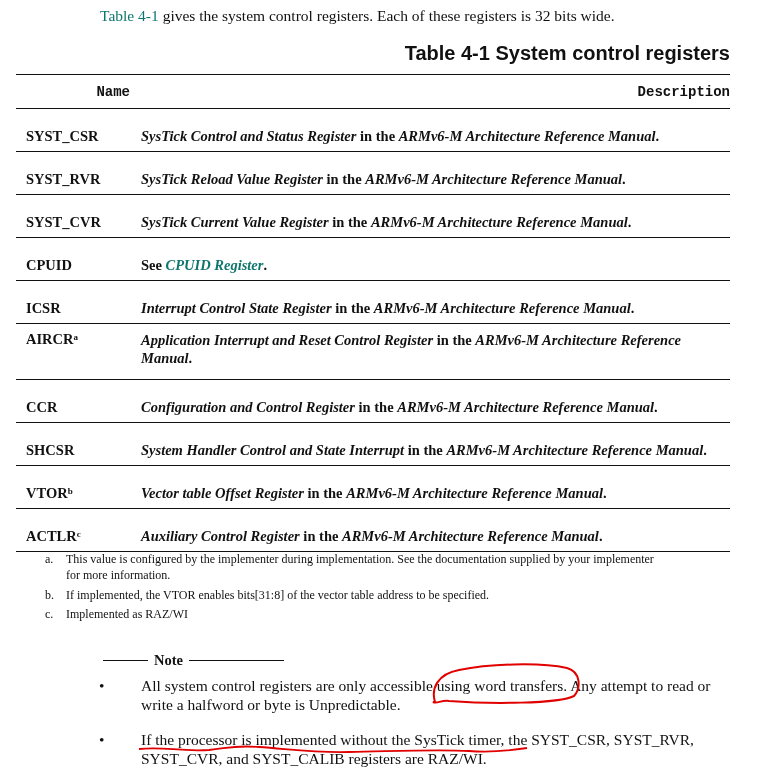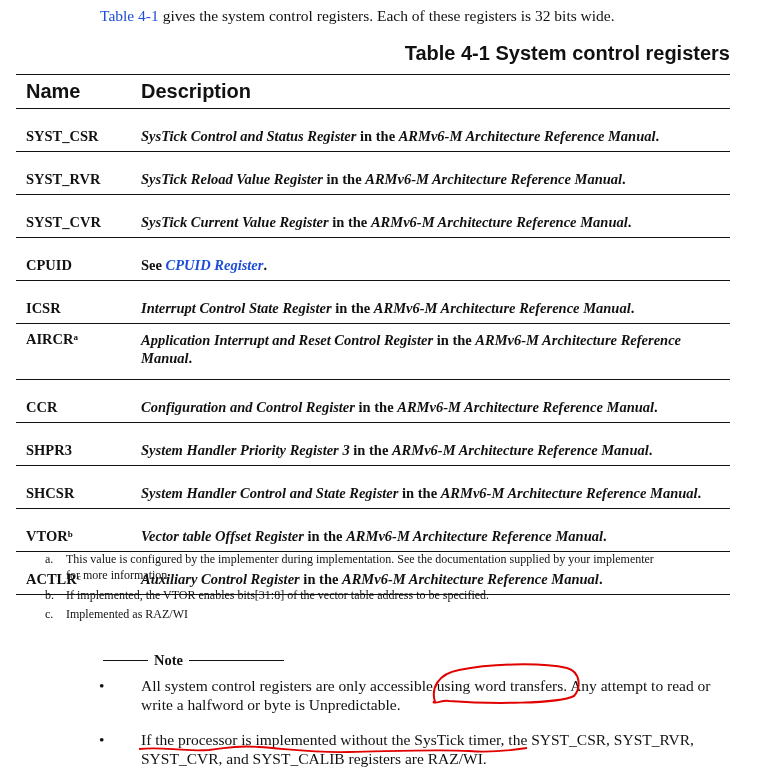--- a/index.html
+++ b/index.html
@@ -1,23 +1,23 @@
 <!DOCTYPE html>
 <html><head>
 <meta charset="utf-8">
 <style>
   html, body { margin:0; padding:0; background:#ffffff; }
   body { width:781px; height:771px; position:relative; overflow:hidden; color:#111; font-family:"Liberation Serif", serif; }
   .intro { position:absolute; left:100px; top:7px; font-size:15.5px; white-space:nowrap; }
-  .link { color:#1d4ed8; }
+  .link { color:#0f766e; }
   .caption { position:absolute; right:51px; top:42px; font-family:"Liberation Sans", sans-serif; font-weight:bold; font-size:20px; white-space:nowrap; }
   table.reg { position:absolute; left:16px; top:74px; width:714px; border-collapse:collapse; }
   table.reg tr { border-bottom:1.5px solid #111; }
   table.reg thead tr { border-top:1.5px solid #111; }
-  table.reg th { font-family:Liberation Sans, sans-serif; font-weight:bold; font-size:20px; text-align:left; height:33px; padding:0 0 0 10px; }
+  table.reg th { font-family:Liberation Mono, monospace; font-weight:bold; font-size:14px; text-align:right; height:33px; padding:0 0 0 10px; }
   table.reg td { font-size:14.5px; height:30px; padding:12px 0 0 10px; vertical-align:middle;font-weight:bold; }
   table.reg td.name { width:104px; }
   table.reg td.desc { padding-left:11px; line-height:18px; }
   table.reg tr.tall td { height:48px; vertical-align:top; padding-top:7px; }
   .it { font-style:italic; }
   sup { font-size:9px; vertical-align:4px; }
   .footnotes { position:absolute; left:45px; top:551px; font-size:12px; line-height:16px; }
   .fn { display:flex; margin-bottom:3.5px; }
   .fn .lbl { width:21px; flex:none; }
   .fn .txt { width:600px; }
@@ -69,26 +69,22 @@
       </tr>
       <tr class="tall">
         <td class="name"><span>AIRCR</span><sup>a</sup></td>
         <td class="desc"><span class="it">Application Interrupt and Reset Control Register</span><span> in the </span><span class="it">ARMv6-M Architecture Reference Manual</span><span>.</span></td>
       </tr>
       <tr>
         <td class="name"><span>CCR</span></td>
         <td class="desc"><span class="it">Configuration and Control Register</span><span> in the </span><span class="it">ARMv6-M Architecture Reference Manual</span><span>.</span></td>
       </tr>
       <tr>
-        <td class="name"><span>SHPR3</span></td>
-        <td class="desc"><span class="it">System Handler Priority Register 3</span><span> in the </span><span class="it">ARMv6-M Architecture Reference Manual</span><span>.</span></td>
-      </tr>
-      <tr>
         <td class="name"><span>SHCSR</span></td>
-        <td class="desc"><span class="it">System Handler Control and State Register</span><span> in the </span><span class="it">ARMv6-M Architecture Reference Manual</span><span>.</span></td>
+        <td class="desc"><span class="it">System Handler Control and State Interrupt</span><span> in the </span><span class="it">ARMv6-M Architecture Reference Manual</span><span>.</span></td>
       </tr>
       <tr>
         <td class="name"><span>VTOR</span><sup>b</sup></td>
         <td class="desc"><span class="it">Vector table Offset Register</span><span> in the </span><span class="it">ARMv6-M Architecture Reference Manual</span><span>.</span></td>
       </tr>
       <tr>
         <td class="name"><span>ACTLR</span><sup>c</sup></td>
         <td class="desc"><span class="it">Auxiliary Control Register</span><span> in the </span><span class="it">ARMv6-M Architecture Reference Manual</span><span>.</span></td>
       </tr>
     </tbody>

